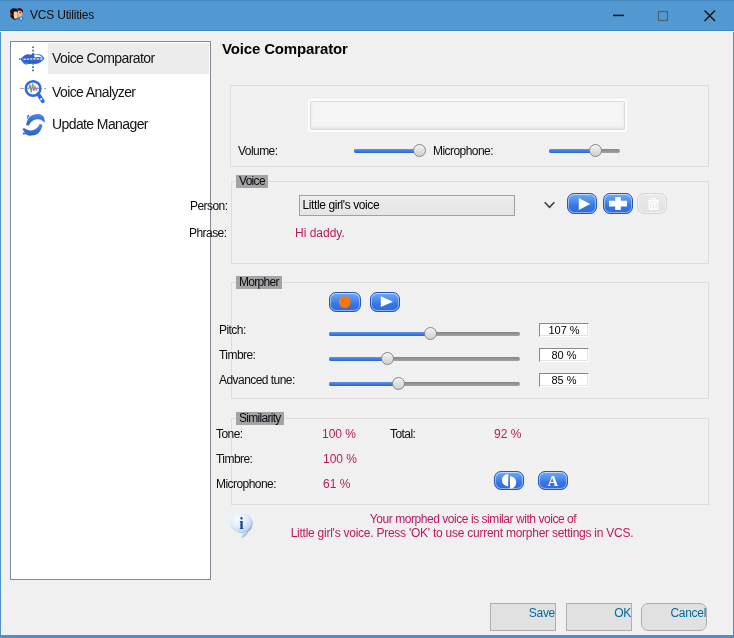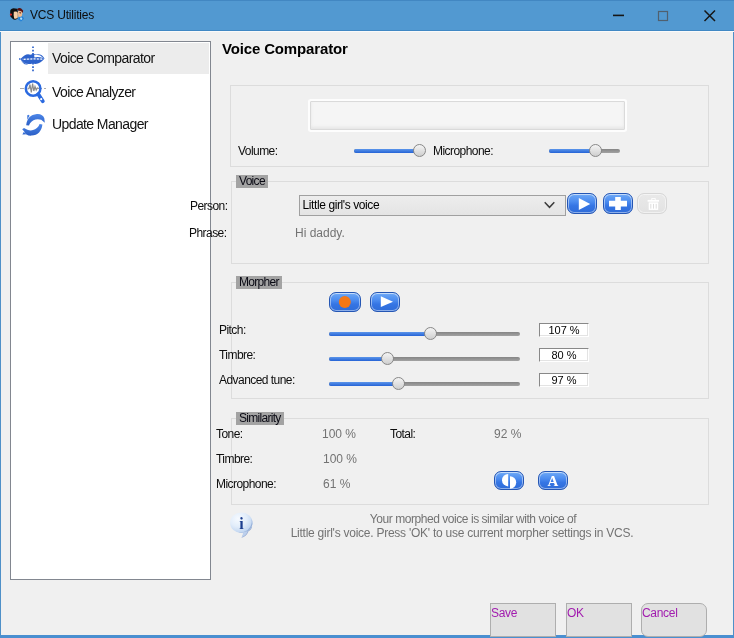--- a/index.html
+++ b/index.html
@@ -17,43 +17,43 @@
 
 .sel-bg { position:absolute; background:#ececec; }
 .side-label { position:absolute; font-size:14px; letter-spacing:-0.6px; color:#121212; }
 
 #heading { position:absolute; left:222px; top:40px; font-size:15px; font-weight:bold; color:#000; letter-spacing:-0.15px; }
 
 .frame { position:absolute; border:1px solid #dcdcdc; }
 .gbox { position:absolute; border:1px solid #dcdcdc; }
 .glabel { position:absolute; top:-7px; left:4px; background:#a3a3a3; padding:0 3px; font-size:12px; letter-spacing:-0.7px; color:#0a0a14; line-height:13px; }
 .lbl { position:absolute; font-size:12px; letter-spacing:-0.55px; color:#0d0d0d; white-space:nowrap; line-height:14px; }
-.val { position:absolute; font-size:12px; color:#737373; white-space:nowrap; line-height:14px; }
+.val { position:absolute; font-size:12px; color:#be185d; white-space:nowrap; line-height:14px; }
 .lbl.r { text-align:left; }
 
 #progress { position:absolute; left:310px; top:101px; width:315px; height:29px; background:#f5f5f5; border:1px solid #dadada; box-shadow: 0 0 0 2px #fdfdfd, inset 0 -2px 3px #e6e6e6; border-radius:1px; }
 
 .track { position:absolute; height:4px; border-radius:2px; background:linear-gradient(#858585,#a2a2a2); }
 .track .fill { position:absolute; left:0; top:0; height:4px; border-radius:2px; background:linear-gradient(#5b95ea,#2563d6); }
 .thumb { position:absolute; width:13px; height:13px; border-radius:50%; background:linear-gradient(#f4f4f4,#cfcfcf); border:1px solid #888; }
 
 .bbtn { position:absolute; width:30px; height:20px; border-radius:7px; border:1px solid #2456b4;
   background:linear-gradient(180deg,#6ea9f6 0%, #4d8df0 38%, #3575e4 62%, #2f6cd8 100%);
   box-shadow: inset 0 0 0 1px rgba(255,255,255,.45), inset 0 1px 1px rgba(255,255,255,.3); }
 .bbtn svg { position:absolute; left:0; top:0; }
 .bbtn.disabled { border:1px solid #d6d6d6; background:linear-gradient(#e9e9e9,#e2e2e2); box-shadow:inset 0 0 0 1px rgba(255,255,255,.5); }
 
-#combo { position:absolute; left:299px; top:195px; width:267px; height:21px; border:1px solid #a0a0a0; background:linear-gradient(#ededed,#e4e4e4); }
+#combo { position:absolute; left:299px; top:195px; width:216px; height:21px; border:1px solid #a0a0a0; background:linear-gradient(#ededed,#e4e4e4); }
 #combo .ctext { position:absolute; left:2.5px; top:0; line-height:19px; font-size:12px; letter-spacing:-0.4px; color:#000; }
 
 .vbox { position:absolute; width:50px; height:14px; background:#fff;
   border-top:1px solid #888; border-left:1px solid #888; border-bottom:1px solid #fff; border-right:1px solid #fff;
   box-shadow: -1px -1px 0 #e3e3e3 inset; font-size:11px; color:#000; text-align:center; line-height:13px; }
 
-.stdbtn { position:absolute; width:66px; height:34px; background:#e1e1e1; border:1px solid #aeaeae; font-size:12px; letter-spacing:-0.3px; color:#a21caf; text-align:left; line-height:19px; }
+.stdbtn { position:absolute; width:66px; height:28px; background:#e1e1e1; border:1px solid #aeaeae; font-size:12px; letter-spacing:-0.3px; color:#0369a1; text-align:right; line-height:19px; }
 </style>
 </head>
 <body>
 <div id="win"></div>
 <div id="titlebar">
     <div class="tline"></div>
   </div>
 <div id="clientline"></div>
 
 <svg class="abs" style="left:9px; top:7px;" width="16" height="16" viewBox="0 0 16 16">
@@ -186,21 +186,21 @@
     <div class="fill" style="width:59px;"></div>
   </div>
 <div class="thumb" style="left:381px; top:352px;"></div>
 <div class="vbox" style="left:539px; top:348px;">80 %</div>
 
 <div class="lbl r" style="left:219px; top:373px; width:100px;">Advanced tune:</div>
 <div class="track" style="left:329px; top:382px; width:191px;">
     <div class="fill" style="width:70px;"></div>
   </div>
 <div class="thumb" style="left:392px; top:377px;"></div>
-<div class="vbox" style="left:539px; top:373px;">97 %</div>
+<div class="vbox" style="left:539px; top:373px;">85 %</div>
 
 <div class="gbox" style="left:231px; top:418px; width:478px; height:87px;">
     <span class="glabel">Similarity</span>
   </div>
 <div class="lbl r" style="left:216px; top:427px; width:100px;">Tone:</div>
 <div class="val" style="left:322px; top:427px;">100 %</div>
 <div class="lbl r" style="left:390px; top:427px; width:100px;">Total:</div>
 <div class="val" style="left:494px; top:427px;">92 %</div>
 <div class="lbl r" style="left:216px; top:452px; width:100px;">Timbre:</div>
 <div class="val" style="left:323px; top:452px;">100 %</div>

